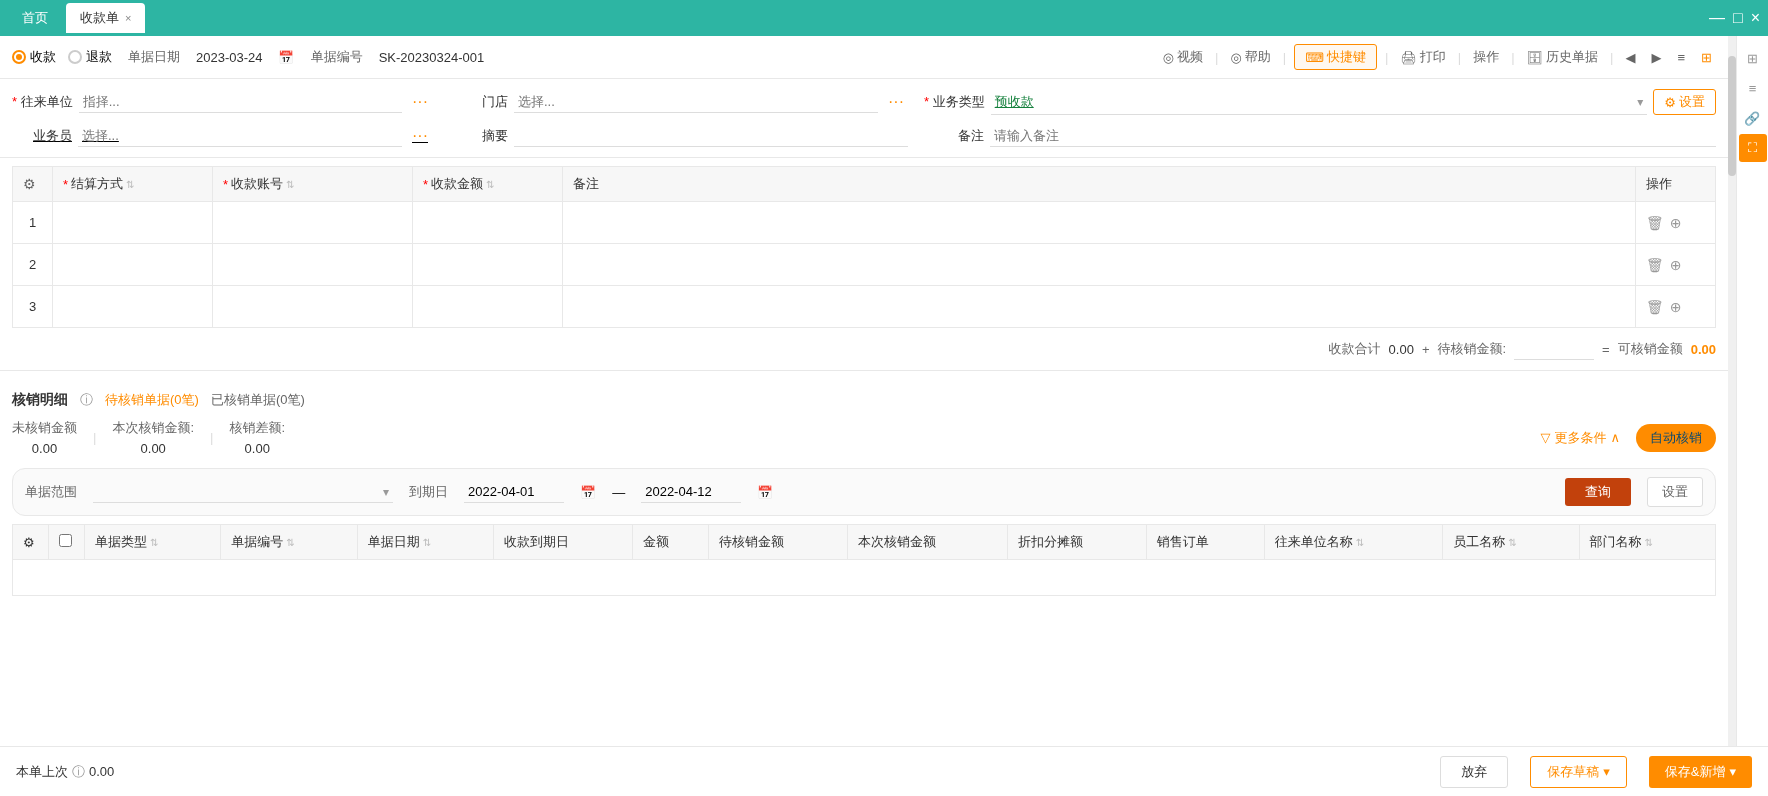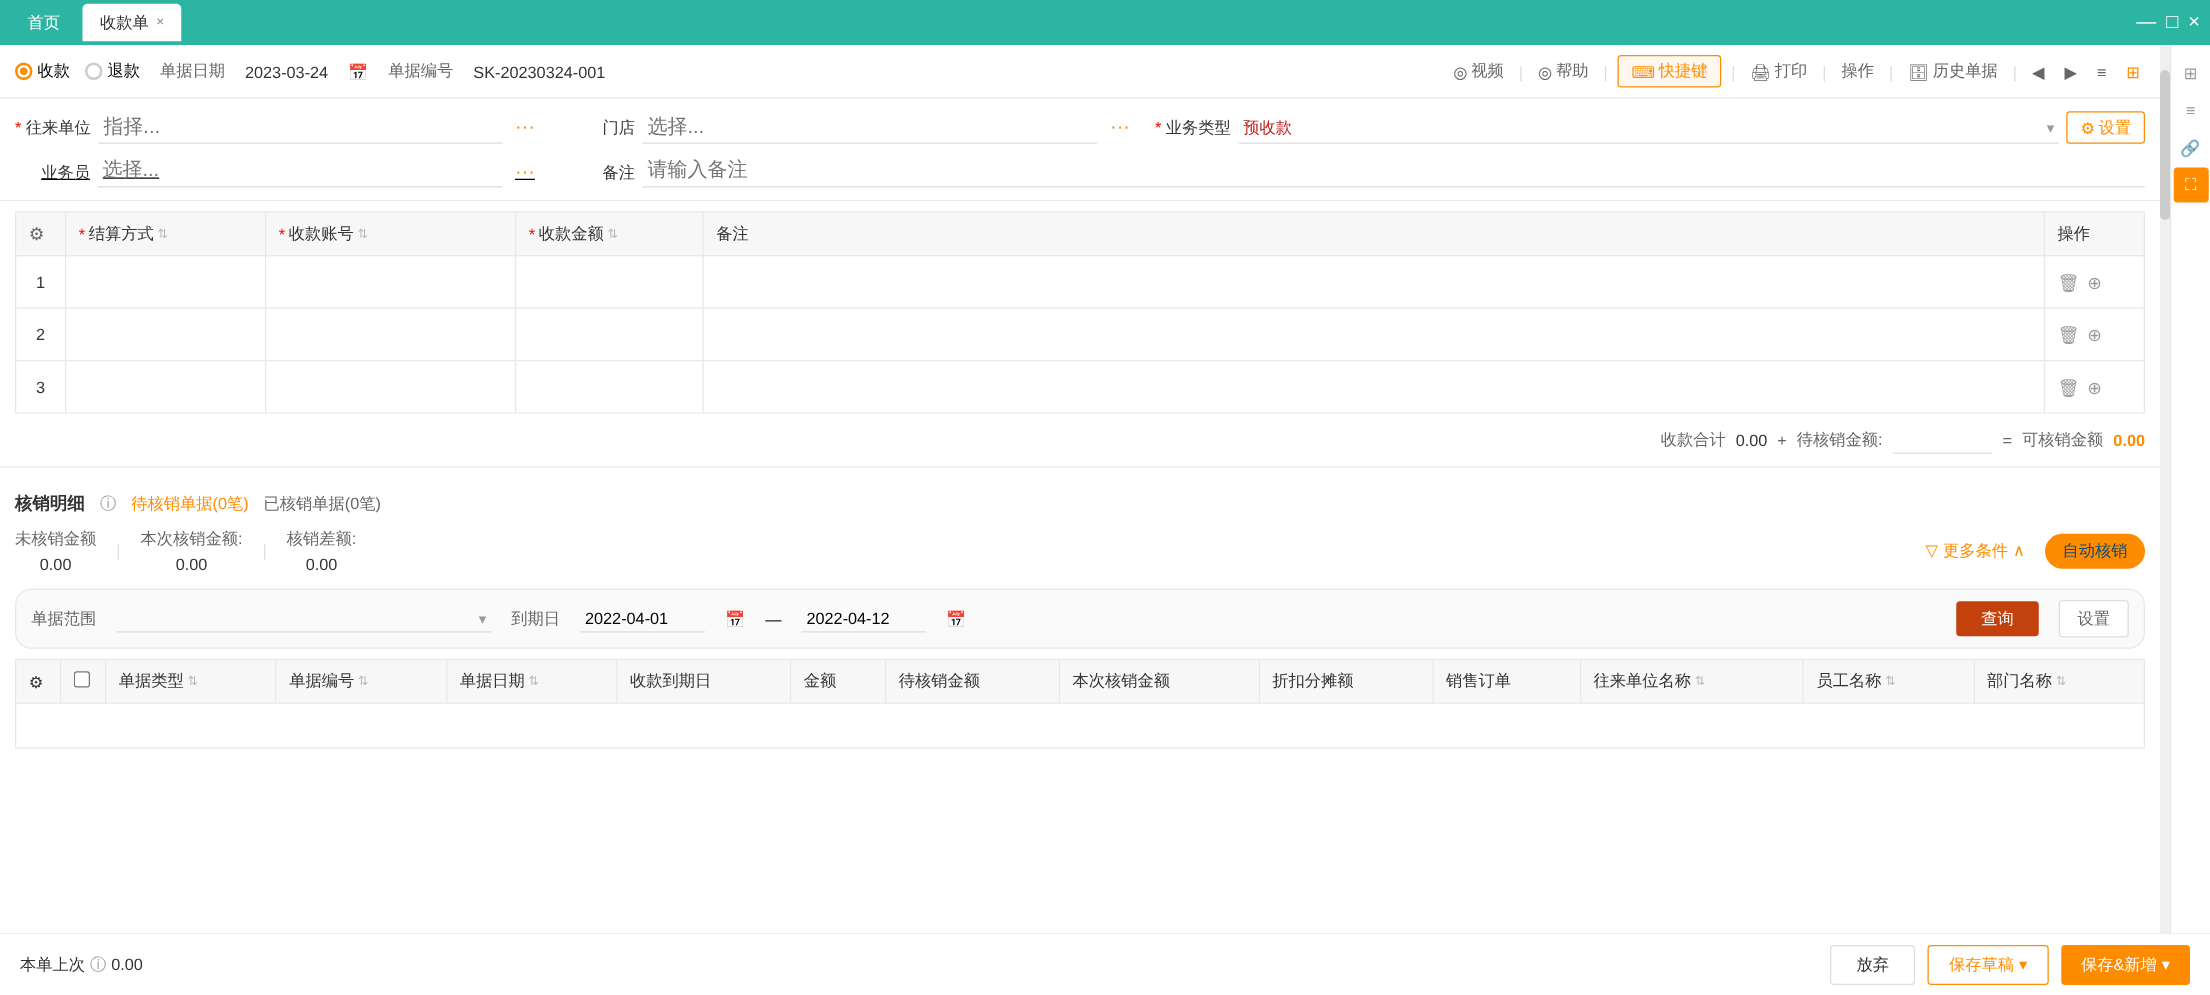--- a/index.html
+++ b/index.html
@@ -81,29 +81,29 @@
     .form-row { display: flex; align-items: center; gap: 16px; }
     .form-field { display: flex; align-items: center; gap: 6px; flex: 1; }
     .field-label { color: #333; white-space: nowrap; min-width: 60px; text-align: right; }
     .field-input {
       flex: 1;
       border: none;
       border-bottom: 1px solid #ddd;
       padding: 3px 4px;
       color: #b91c1c;
       outline: none;
-      font-size: 16px;
+      font-size: 13px;
       background: transparent;
     }
     .more-btn { color: #ff8c00; cursor: pointer; font-size: 16px; padding: 0 4px; }
     .business-type-select {
       display: flex; align-items: center; gap: 4px;
       border-bottom: 1px solid #ddd; padding: 3px 4px; flex: 1; cursor: pointer;
     }
-    .business-type-value { color: #b91c1c; flex: 1; }
+    .business-type-value { color: #15803d; flex: 1; text-decoration: underline; }
     .chevron-icon { color: #999; font-size: 12px; }
     .settings-btn {
       border: 1px solid #ff8c00;
       color: #ff8c00;
       background: #fff;
       padding: 3px 10px;
       border-radius: 3px;
       cursor: pointer;
       display: flex; align-items: center; gap: 3px;
       white-space: nowrap;
@@ -266,21 +266,21 @@
       border-top: 1px solid #e8e8e8;
       display: flex;
       align-items: center;
       padding: 10px 16px;
       gap: 12px;
       height: 50px;
       z-index: 100;
     }
     .bottom-info { color: #333; display: flex; align-items: center; gap: 4px; }
     .bottom-info-icon { color: #999; cursor: pointer; }
-    .bottom-actions { margin-left: auto; display: flex; gap: 10px; }
+    .bottom-actions { margin-left: auto; display: flex; gap: 22px; }
     .btn-discard {
       border: 1px solid #ddd;
       color: #333;
       background: #fff;
       padding: 6px 20px;
       border-radius: 3px;
       cursor: pointer;
     }
     .btn-save-draft {
       border: 1px solid #ff8c00;
@@ -464,20 +464,24 @@
       </div>
     </div>
     <div class="form-row">
 
       <div class="form-field" style="max-width: 420px; text-decoration: underline;">
         <span class="field-label">业务员</span>
         <input class="field-input" type="text" placeholder="选择..." style="">
         <span class="more-btn">···</span>
       </div>
 
+      <div class="form-field" style="max-width: 460px;">
+        <span class="field-label">摘要</span>
+        <input class="field-input" type="text" style="">
+      </div>
 
       <div class="form-field" style="flex: 1;">
         <span class="field-label">备注</span>
         <input class="field-input" type="text" placeholder="请输入备注" style="">
       </div>
     </div>
   </div>
 
   <div class="data-table-wrapper" style="padding-top: 8px;">
     <table class="data-table">

